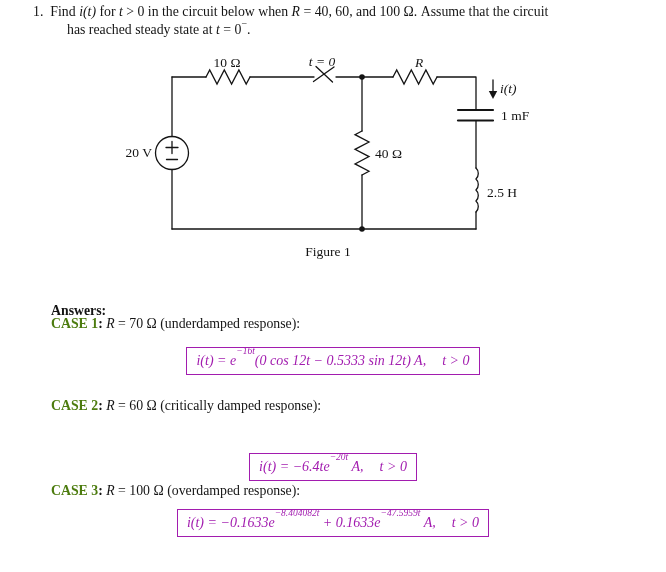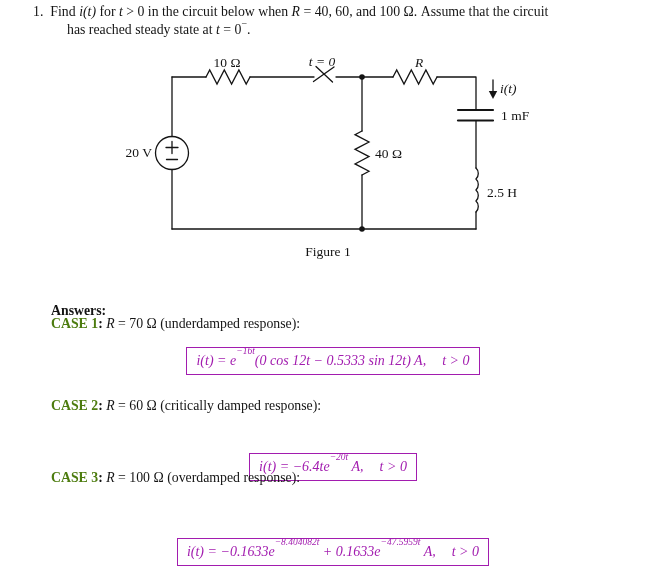--- a/index.html
+++ b/index.html
@@ -13,27 +13,27 @@
   .problem{position:absolute;left:33px;top:3px;white-space:nowrap;line-height:17.5px;}
   .pnum{margin-right:7px;}
   .pline2{margin-left:34px;}
   .psup{font-size:10px;position:relative;top:-1px;vertical-align:super;line-height:0;}
   .circuit{position:absolute;left:0;top:0;}
   .circuit text{font-family:"Liberation Serif","DejaVu Serif",serif;font-size:13.5px;fill:#141414;}
   .answers-heading{position:absolute;left:51px;top:303px;font-weight:bold;}
   .case-head{position:absolute;left:51px;white-space:nowrap;}
   .case-head.c1{top:316px;}
   .case-head.c2{top:398px;text-align:right;}
-  .case-head.c3{top:470px;}
+  .case-head.c3{top:483px;}
   .case-label{font-weight:bold;color:#4d7c0f;}
   .case-sep{font-weight:bold;}
   .eqrow{position:absolute;left:0;width:666px;text-align:center;white-space:nowrap;}
   .eqrow.e1{top:347px;}
   .eqrow.e2{top:429px;margin-top:24px;}
-  .eqrow.e3{top:509px;margin-top:29px;}
+  .eqrow.e3{top:509px;}
   .eqbox{
     display:inline-block;border:1px solid #a21caf;color:#a21caf;
     font-style:italic;font-size:14px;padding:4px 9px 5px 9px;line-height:17px;text-align:center;
   }
   .esup{font-size:9.5px;position:relative;top:-5.5px;line-height:0;font-style:italic;}
   .egap{margin-left:16px;}
 </style>
 </head>
 <body>
 

